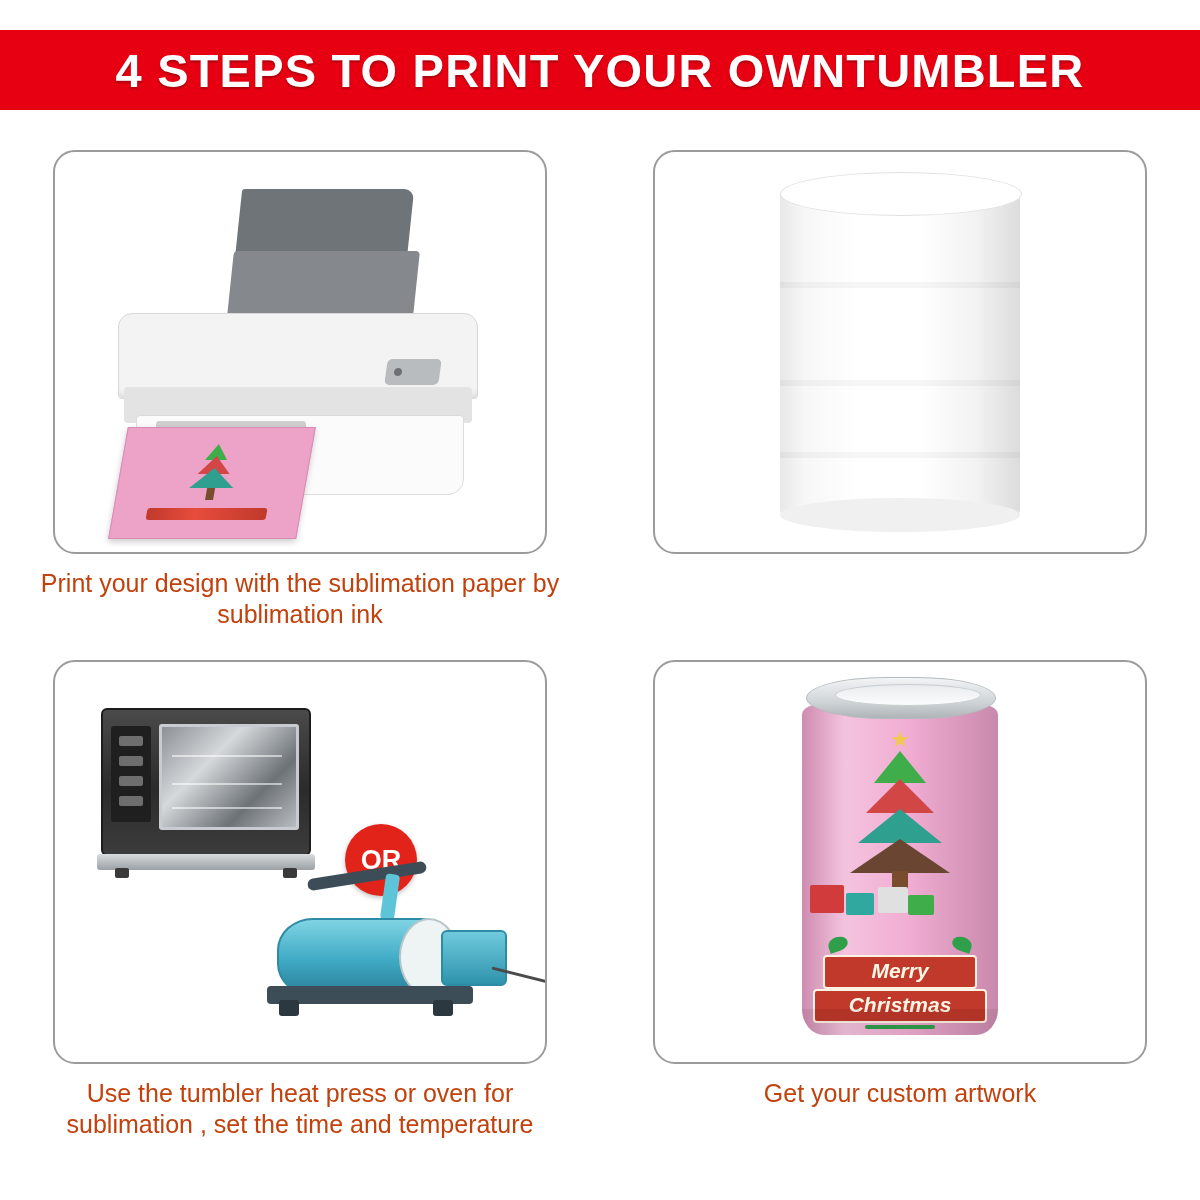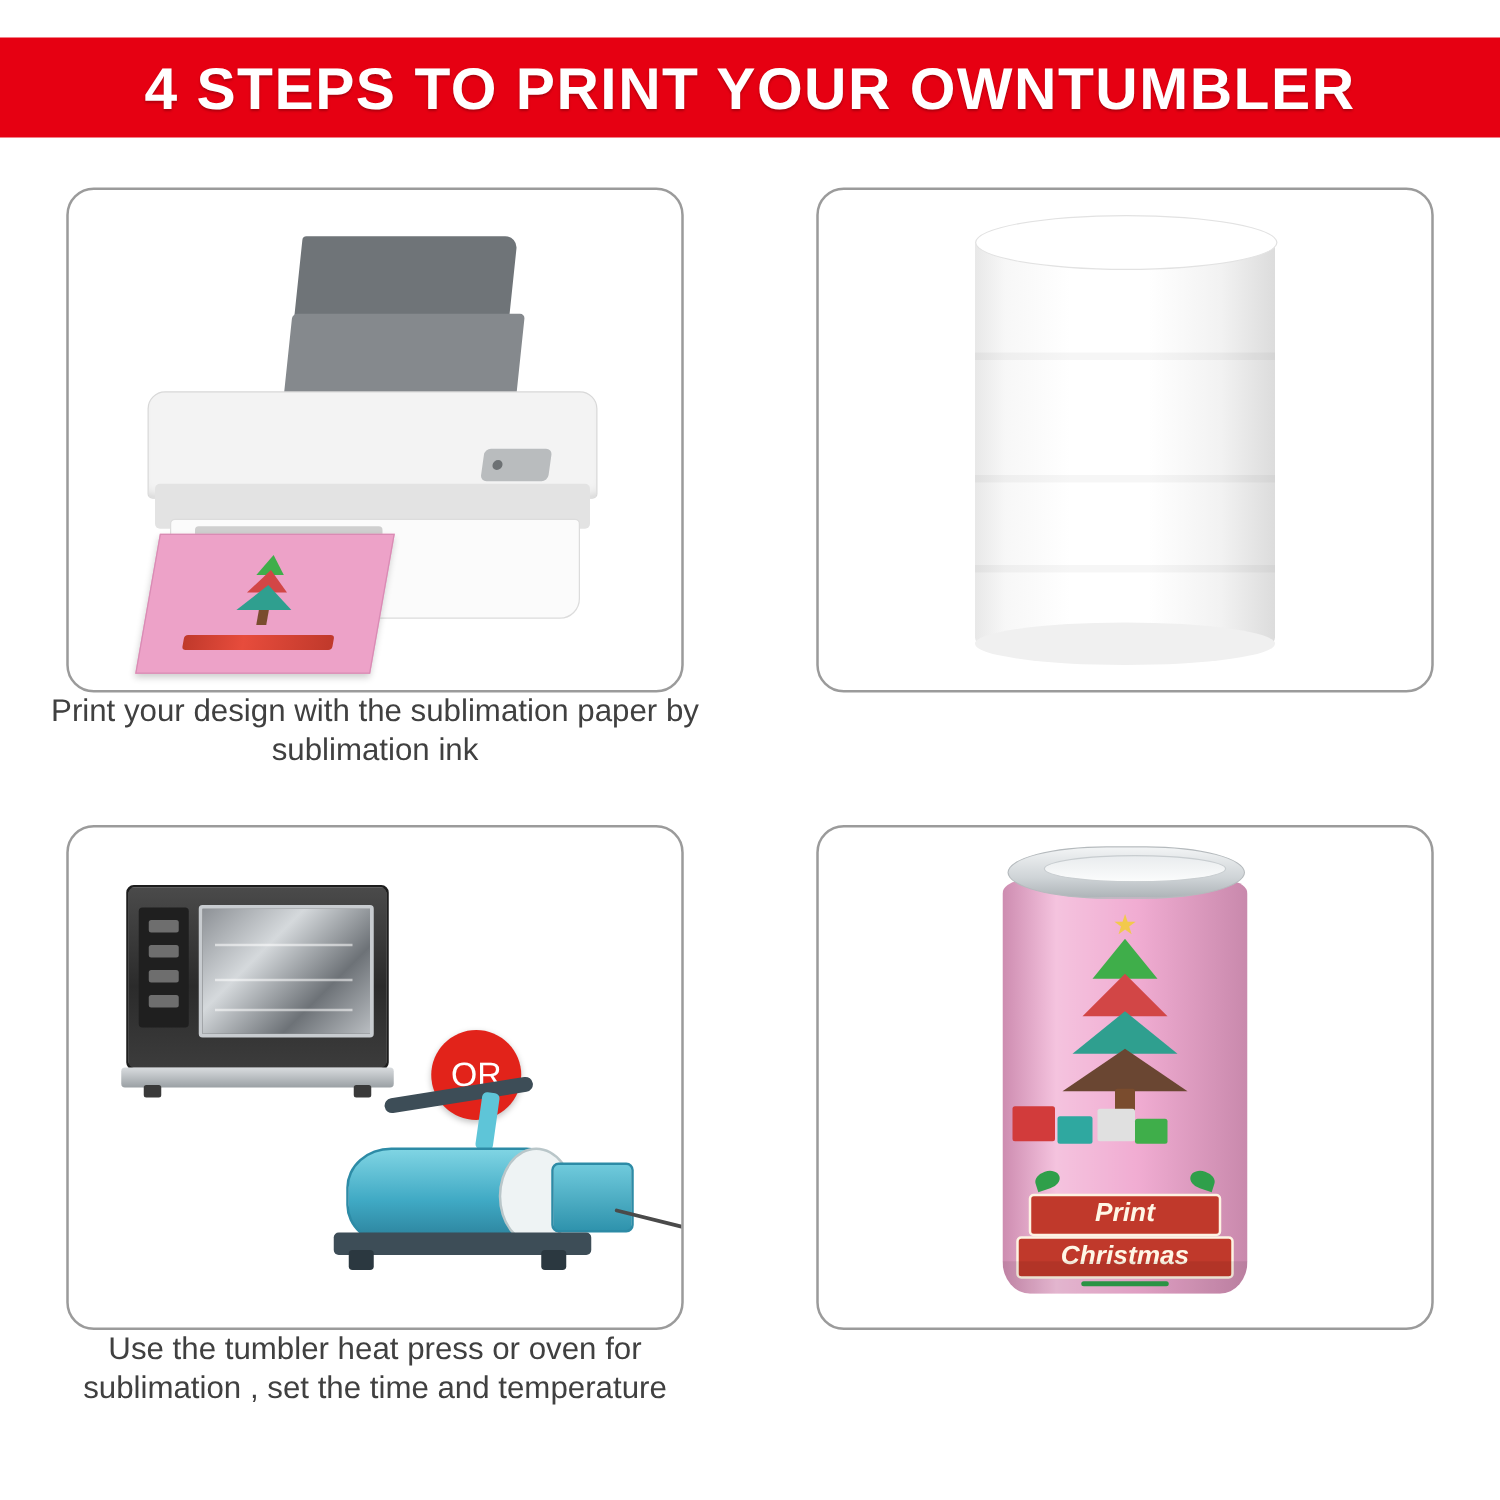--- a/index.html
+++ b/index.html
@@ -59,22 +59,23 @@
     height: 400px;
     border: 2px solid #9b9b9b;
     border-radius: 22px;
     background: #ffffff;
     overflow: hidden;
   }
   .caption {
     width: 520px;
     text-align: center;
     font-size: 25px;
-    color: #404040;
+    color: #c2410c;
     line-height: 1.25;
+    margin-top: 14px;
   }
 
   
   .printer-wrap {
     position: absolute;
     left: 50%;
     top: 50%;
     transform: translate(-50%, -50%);
     width: 420px;
     height: 350px;
@@ -304,21 +305,21 @@
   .or-badge {
     position: absolute;
     left: 290px;
     top: 162px;
     width: 72px;
     height: 72px;
     border-radius: 50%;
     background: #e2231a;
     color: #ffffff;
     font-size: 27px;
-    font-weight: normal;
+    font-weight: bold;
     display: flex;
     align-items: center;
     justify-content: center;
     box-shadow: 0 2px 5px rgba(0,0,0,0.25);
   }
 
   .press {
     position: absolute;
     left: 196px;
     top: 196px;
@@ -661,25 +662,26 @@
             <div class="tier t3"></div>
             <div class="tier t4"></div>
             <div class="tree-trunk"></div>
           </div>
           <div class="gift g1"></div>
           <div class="gift g2"></div>
           <div class="gift g3"></div>
           <div class="gift g4"></div>
           <div class="holly"></div>
           <div class="holly2"></div>
-          <div class="ribbon ribbon-1">Print</div>
+          <div class="ribbon ribbon-1">Merry</div>
           <div class="ribbon ribbon-2">Christmas</div>
           <div class="sprig"></div>
           <div class="tum-bottom-shade"></div>
         </div>
         <div class="tum-lid">
           <div class="tum-lid-inner"></div>
         </div>
       </div>
     </div>
+    <div class="caption">Get your custom artwork</div>
   </div>
 
 </div>
 
 </body></html>

